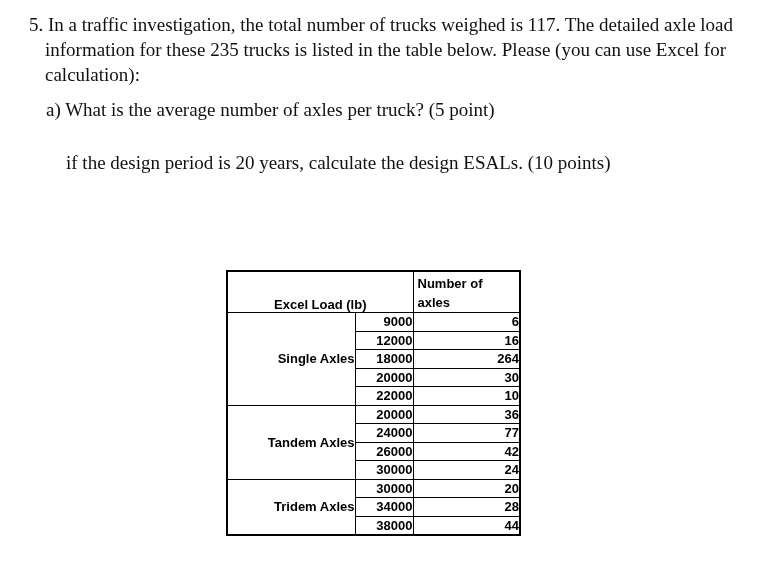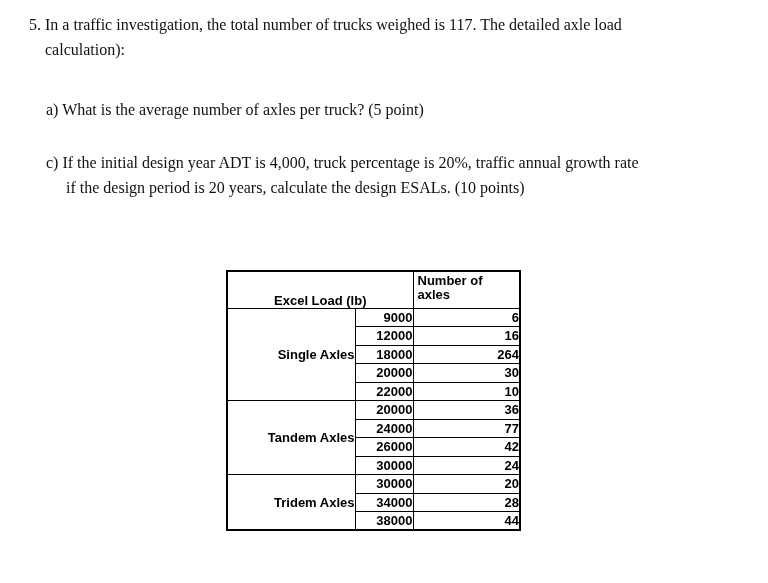--- a/index.html
+++ b/index.html
@@ -9,21 +9,21 @@
   }
   body {
     width: 768px;
     height: 583px;
     position: relative;
     overflow: hidden;
     font-family: "Liberation Serif", serif;
     color: #111111;
   }
   .textline {
-    font-size: 16px;
+    font-size: 19px;
     line-height: 25px;
     white-space: pre;
   }
   .block { position: absolute; }
   #intro-block   { left: 29px; top: 12px; }
   #intro-block .wrapline { margin-left: 16px; }
   #parts-ab-block { left: 46px; top: 97px; }
   #part-c-block   { left: 46px; top: 150px; }
   #part-c-block .wrapline { margin-left: 20px; }
   .bold { font-weight: bold; }
@@ -56,21 +56,21 @@
     vertical-align: bottom;
     text-align: center;
     padding-bottom: 1px;
   }
   td.hdr-num {
     vertical-align: top;
   }
   td.hdr-num .wrapbox {
     display: block;
     width: 72px;
-    line-height: 14px;
+    line-height: 19px;
     padding: 2px 0 0 4px;
     white-space: normal;
   }
   td.group-label {
     text-align: right;
     vertical-align: middle;
   }
   td.load-cell {
     text-align: right;
     vertical-align: middle;
@@ -80,29 +80,29 @@
     text-align: right;
     vertical-align: middle;
     padding-right: 5px;
   }
 </style>
 </head>
 <body>
 
 <div class="block" id="intro-block">
   <div class="textline">5. In a traffic investigation, the total number of trucks weighed is 117. The detailed axle load</div>
+  <div class="textline wrapline">information for these 235 trucks is listed in the table below. Please (you can use Excel for</div>
   <div class="textline wrapline">calculation):</div>
 </div>
 
 <div class="block" id="parts-ab-block">
   <div class="textline">a) What is the average number of axles per truck? (5 point)</div>
 </div>
 
 <div class="block" id="part-c-block">
-  <div class="textline">c) If the initial design year ADT is 4,000, truck percentage is 20%, traffic annual growth rate</div>
   <div class="textline wrapline">if the design period is 20 years, calculate the design ESALs. (10 points)</div>
 </div>
 
 <div id="axle-table-wrap">
   <table class="axle-table">
     <colgroup>
       <col class="c1">
         <col class="c2">
         <col class="c3">
     </colgroup>

